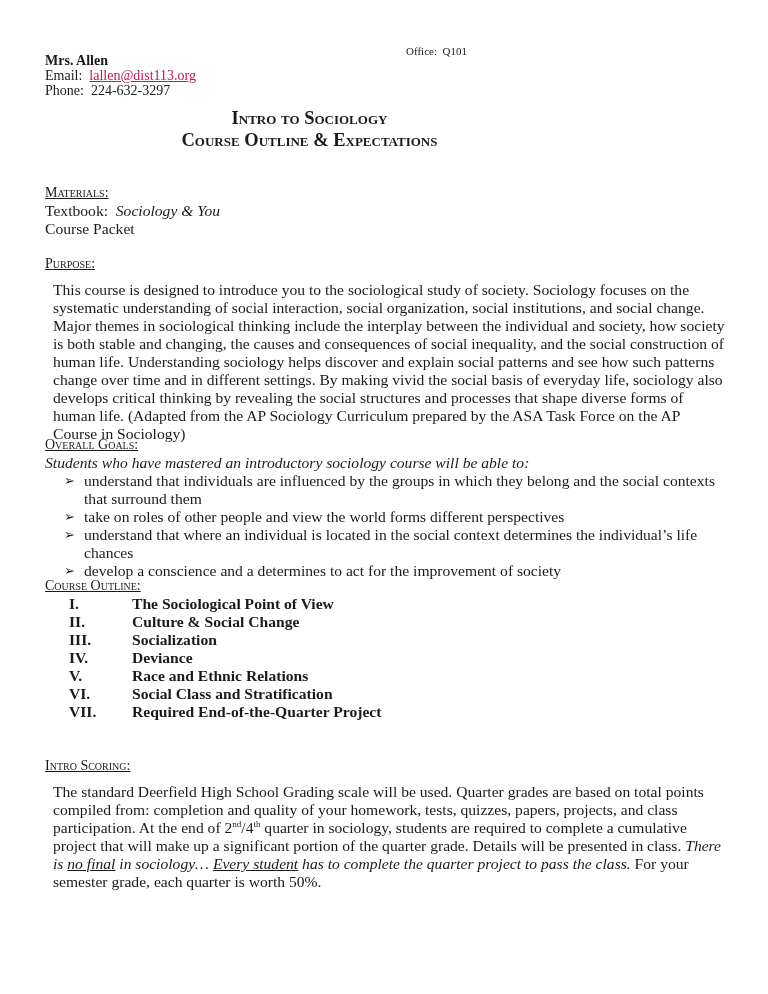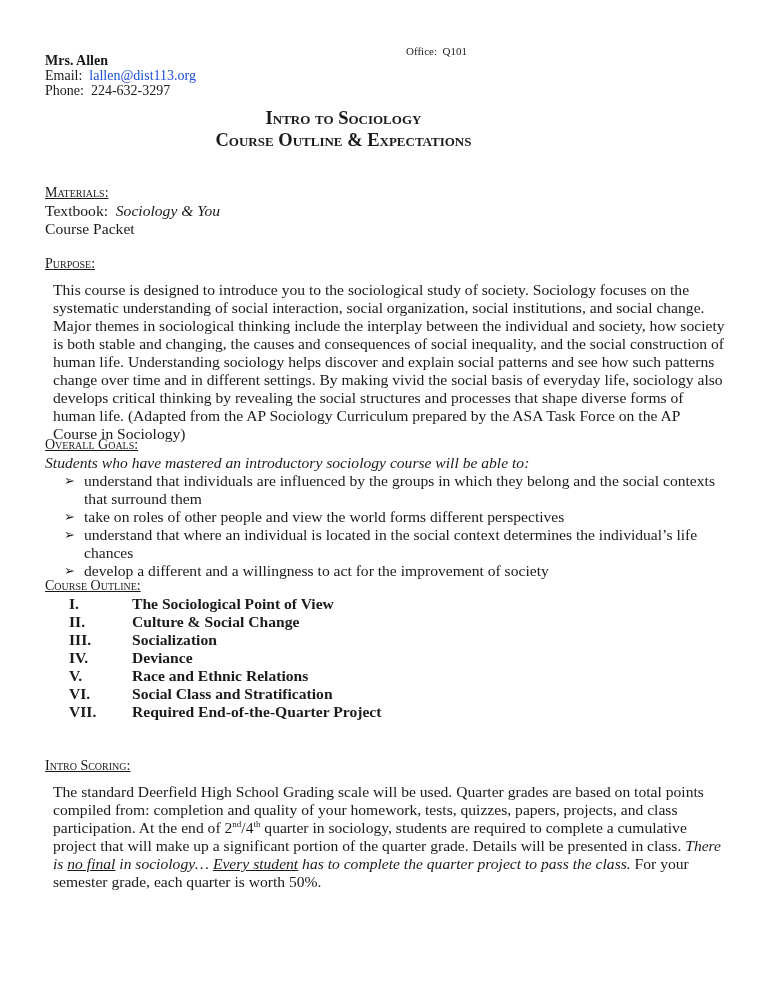--- a/index.html
+++ b/index.html
@@ -19,40 +19,40 @@
     }
     .header-left {
       position: absolute;
       left: 45px;
       top: 53px;
       font-size: 14px;
       line-height: 15px;
     }
     .header-left .name { font-weight: bold; }
     .header-left a {
-      color: #1d4ed8;
+      color: #be185d;
+      text-decoration: underline;
     }
     .header-right {
       position: absolute;
       left: 406px;
       top: 44px;
       font-size: 11px;
       line-height: 15px;
     }
     .title-block {
       position: absolute;
       left: 0;
       top: 107px;
       width: 619px;
       text-align: center;
       font-weight: bold;
       font-size: 18.5px;
       line-height: 22px;
       font-variant: small-caps;
-      margin-left: 34px;
     }
     .section-head {
       font-weight: normal;
       font-variant: small-caps;
       text-decoration: underline;
       font-size: 14px;
       display: inline-block;
     }
     .block {
       position: absolute;
@@ -131,21 +131,21 @@
   <p class="para">This course is designed to introduce you to the sociological study of society.  Sociology focuses on the systematic understanding of social interaction, social organization, social institutions, and social change.  Major themes in sociological thinking include the interplay between the individual and society, how society is both stable and changing, the causes and consequences of social inequality, and the social construction of human life.  Understanding sociology helps discover and explain social patterns and see how such patterns change over time and in different settings.  By making vivid the social basis of everyday life, sociology also develops critical thinking by revealing the social structures and processes that shape diverse forms of human life.  (Adapted from the AP Sociology Curriculum prepared by the ASA Task Force on the AP Course in Sociology)</p>
 </div>
 
 <div class="block goals">
   <div><span class="section-head">Overall Goals:</span></div>
   <div class="ital">Students who have mastered an introductory sociology course will be able to:</div>
   <ul class="goals-list">
     <li><span class="bullet">➢</span><span>understand that individuals are influenced by the groups in which they belong and the social contexts that surround them</span></li>
     <li><span class="bullet">➢</span><span>take on roles of other people and view the world forms different perspectives</span></li>
     <li><span class="bullet">➢</span><span>understand that where an individual is located in the social context determines the individual’s life chances</span></li>
-    <li><span class="bullet">➢</span><span>develop a different and a willingness to act for the improvement of society</span></li>
+    <li><span class="bullet">➢</span><span>develop a conscience and a determines to act for the improvement of society</span></li>
   </ul>
 </div>
 
 <div class="block outline">
   <div><span class="section-head">Course Outline:</span></div>
   <div class="outline-row">
       <span class="outline-num">I.</span>
       <span>The Sociological Point of View</span>
     </div>
   <div class="outline-row">

